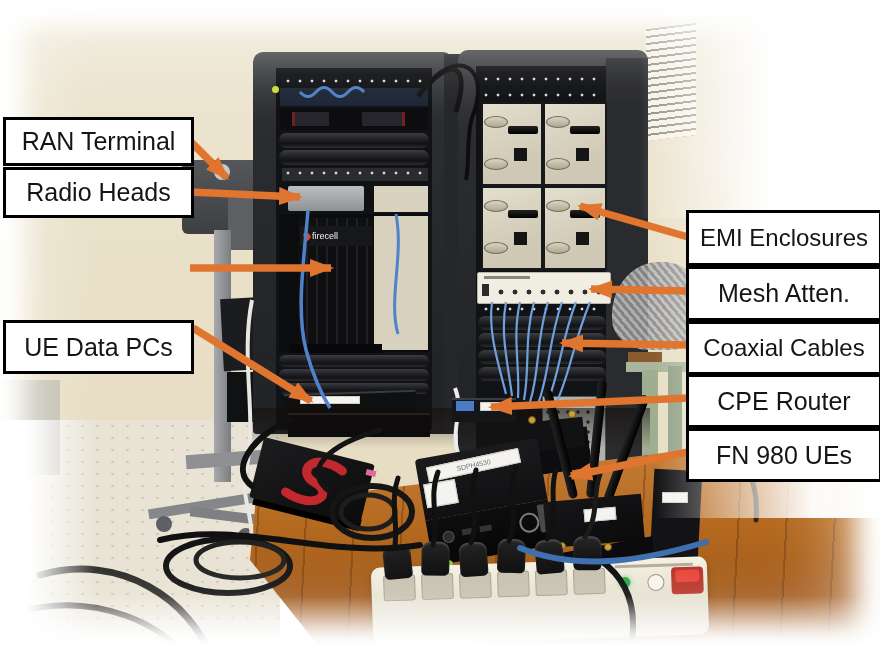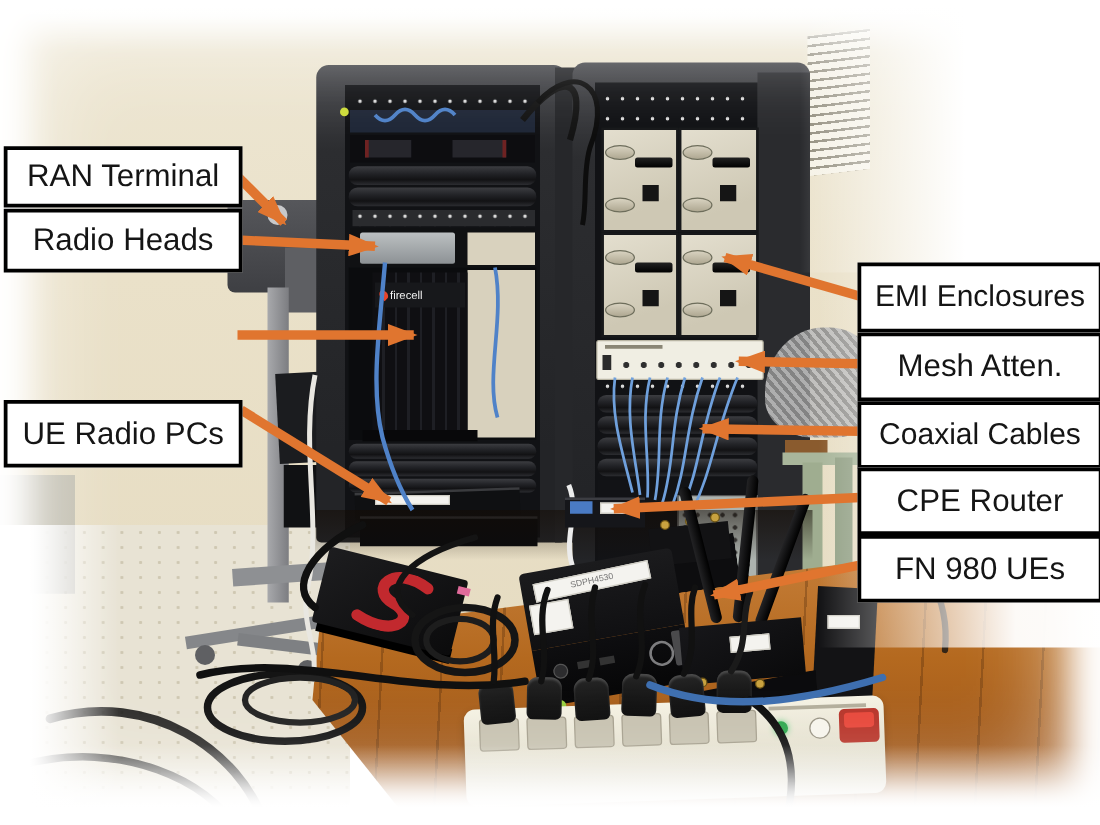--- a/index.html
+++ b/index.html
@@ -310,21 +310,21 @@
       <line x1="688" y1="237" x2="580" y2="206" marker-end="url(#ah)"></line>
       <line x1="688" y1="291" x2="591" y2="289" marker-end="url(#ah)"></line>
       <line x1="688" y1="345" x2="562" y2="343" marker-end="url(#ah)"></line>
       <line x1="688" y1="398" x2="491" y2="407" marker-end="url(#ah)"></line>
       <line x1="688" y1="452" x2="571" y2="476" marker-end="url(#ah)"></line>
     </g>
   </svg>
 
   <div class="a label-box" style="left:3px;top:167px;width:185px;height:45px;">Radio Heads</div>
   <div class="a label-box" style="left:3px;top:117px;width:185px;height:43px;">RAN Terminal</div>
-  <div class="a label-box" style="left:3px;top:320px;width:185px;height:48px;">UE Radio PCs</div>
+  <div class="a label-box" style="left:3px;top:320px;width:185px;height:48px;">UE Data PCs</div>
 
   <div class="a label-box" style="left:686px;top:210px;width:190px;height:50px;font-size:24px;">EMI Enclosures</div>
   <div class="a label-box" style="left:686px;top:266px;width:190px;height:49px;">Mesh Atten.</div>
   <div class="a label-box" style="left:686px;top:321px;width:190px;height:48px;font-size:24px;">Coaxial Cables</div>
   <div class="a label-box" style="left:686px;top:374px;width:190px;height:48px;">CPE Router</div>
   <div class="a label-box" style="left:686px;top:428px;width:190px;height:48px;">FN 980 UEs</div>
 
 </div>
 
 </body></html>

